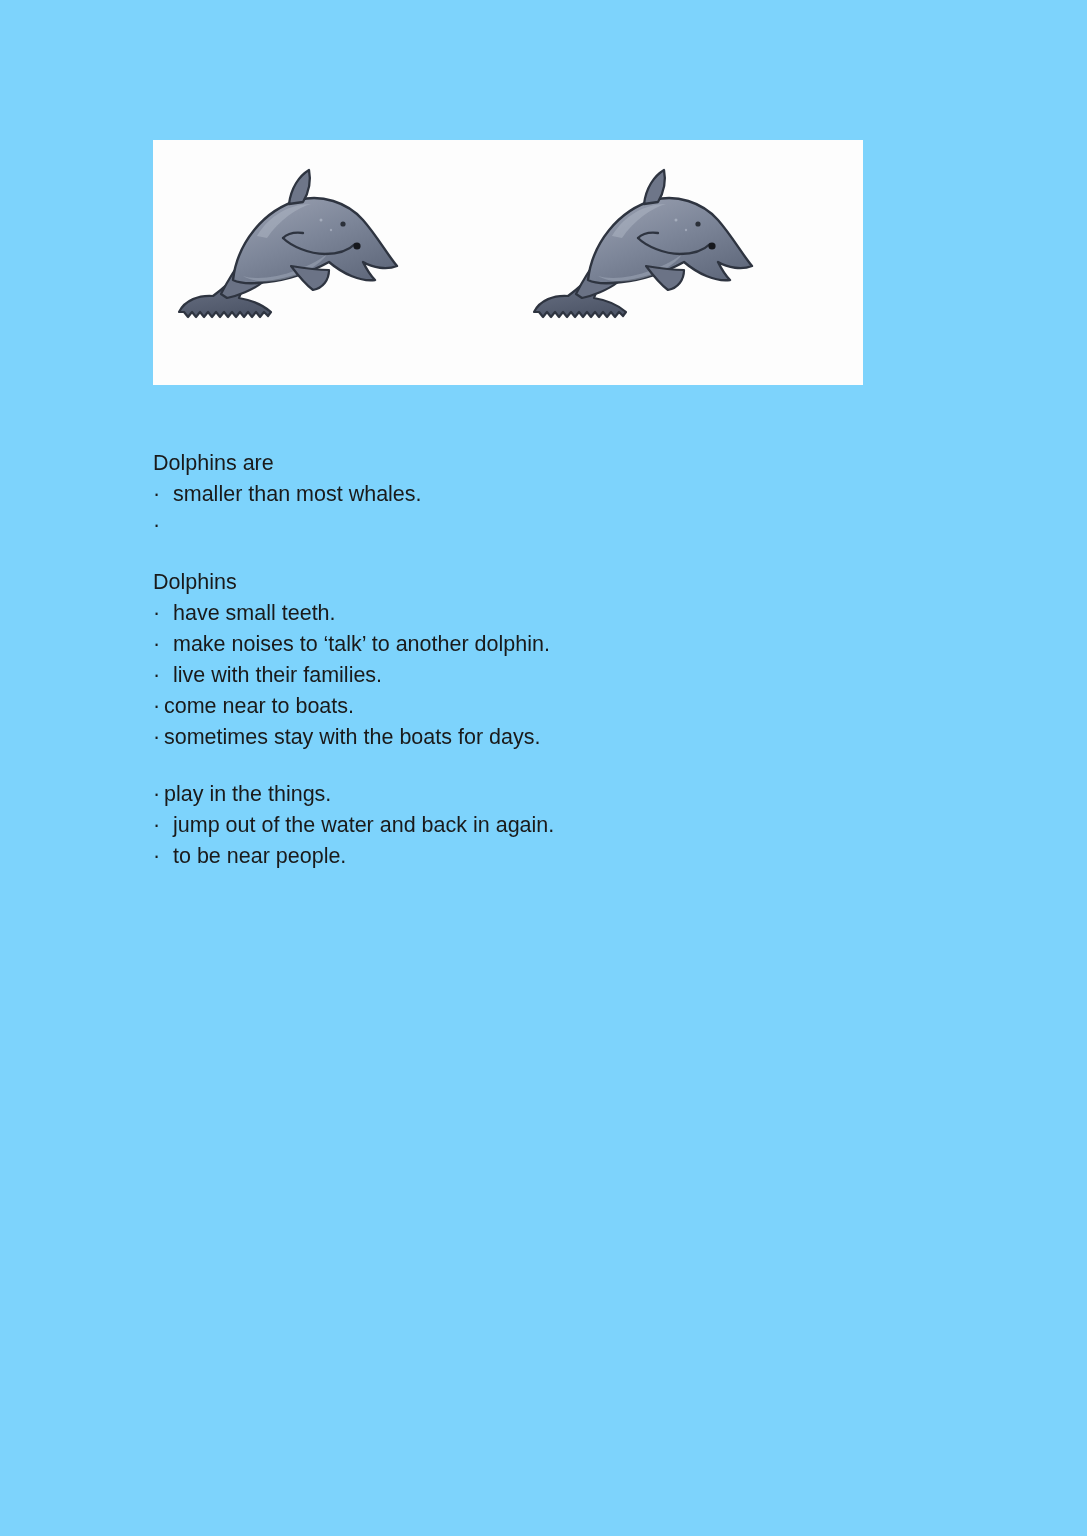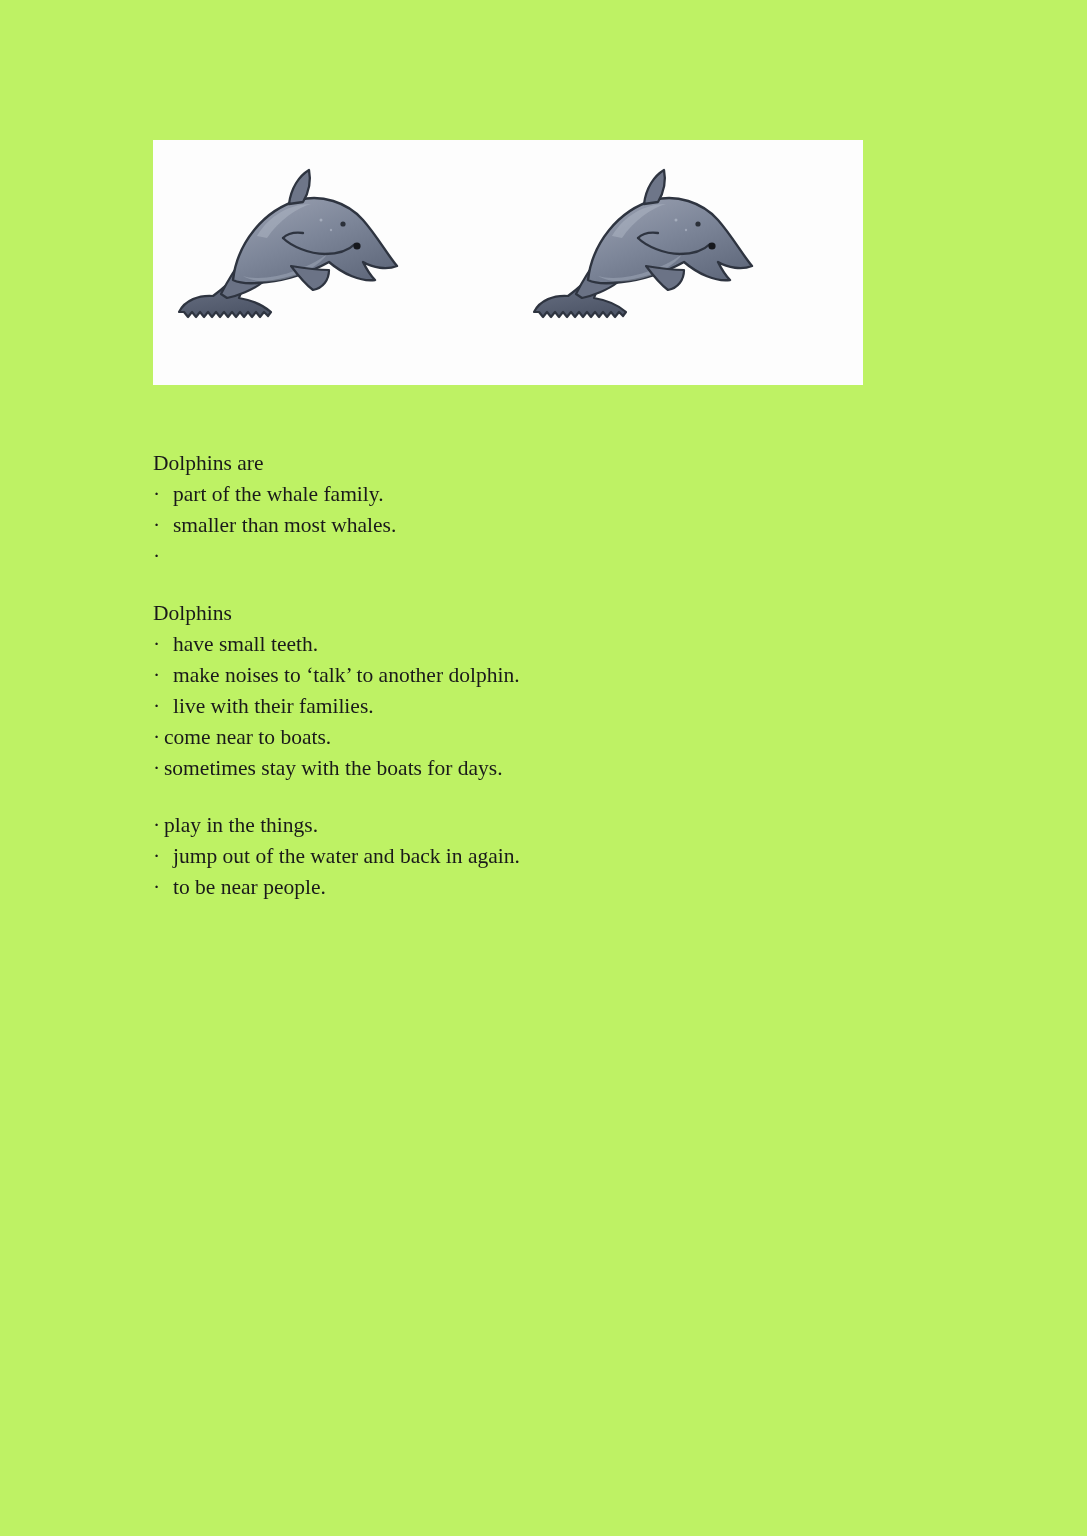--- a/index.html
+++ b/index.html
@@ -4,23 +4,23 @@
 <style>
   html, body {
     margin: 0;
     padding: 0;
     background: #ffffff;
   }
   .page {
     position: relative;
     width: 1087px;
     height: 1536px;
-    background: #bef264;
+    background: #7dd3fc;
     overflow: hidden;
-    font-family: Liberation Serif, serif;
+    font-family: Liberation Sans, sans-serif;
   }
 
   
   .image-band {
     position: absolute;
     left: 153px;
     top: 140px;
     width: 710px;
     height: 245px;
     display: flex;
@@ -195,21 +195,20 @@
       </svg>
     </div>
 
   </div>
 
   <div class="content">
 
     <div class="section">
       <div class="sec-head">Dolphins are</div>
       <ul class="bullets">
-        <li class="bullet-line gap-wide"><span class="bullet-mark">·</span><span class="bullet-text">part of the whale family.</span></li>
         <li class="bullet-line gap-wide"><span class="bullet-mark">·</span><span class="bullet-text">smaller than most whales.</span></li>
         <li class="bullet-line gap-wide"><span class="bullet-mark">·</span><span class="bullet-text"></span></li>
       </ul>
     </div>
 
     <div class="section">
       <div class="sec-head">Dolphins</div>
       <ul class="bullets">
         <li class="bullet-line gap-wide"><span class="bullet-mark">·</span><span class="bullet-text">have small teeth.</span></li>
         <li class="bullet-line gap-wide"><span class="bullet-mark">·</span><span class="bullet-text">make noises to ‘talk’ to another dolphin.</span></li>

